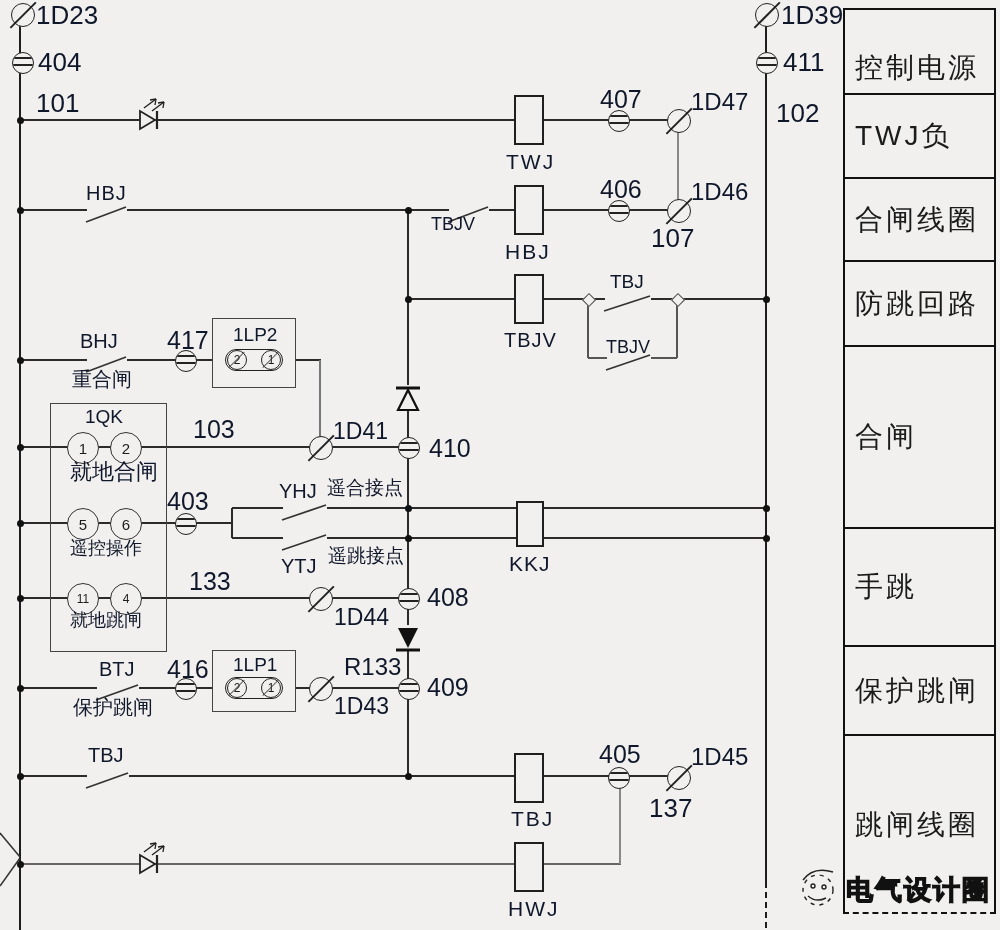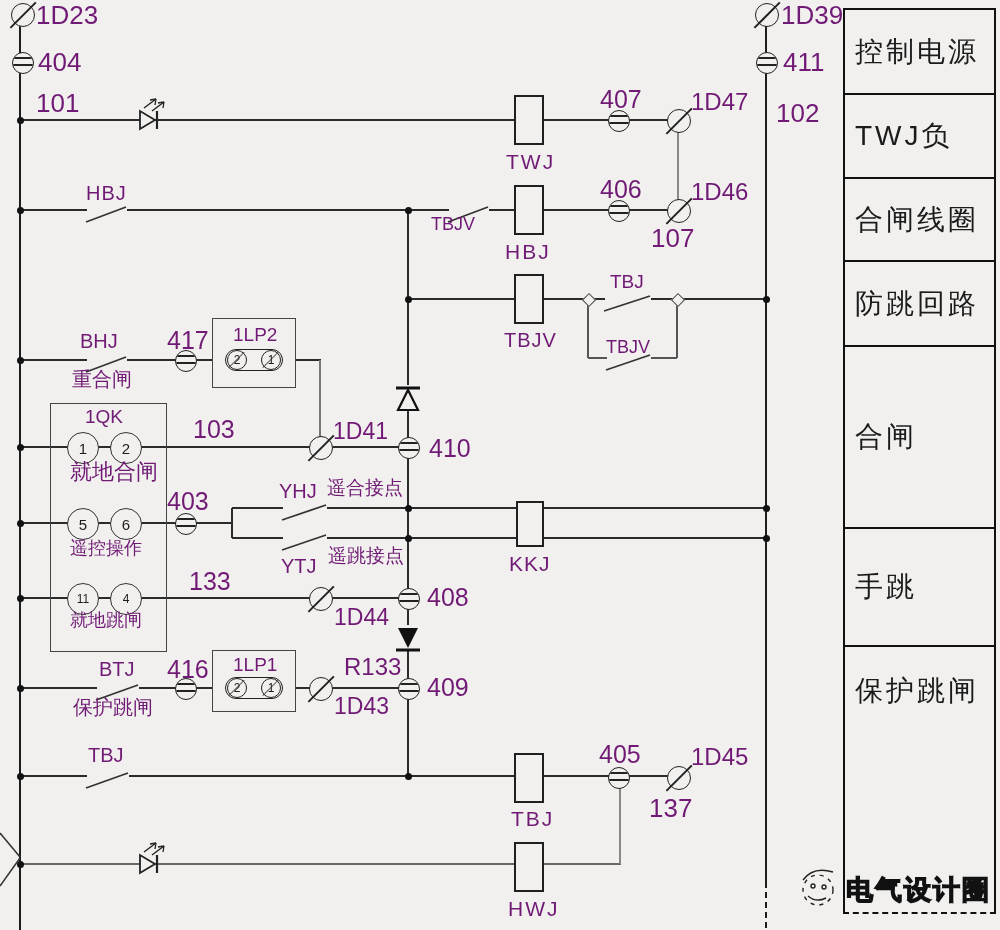--- a/index.html
+++ b/index.html
@@ -1,19 +1,19 @@
 <!DOCTYPE html>
 <html><head>
 <meta charset="utf-8">
 <style>
   html,body{margin:0;padding:0;background:#e8e7e5;}
   #cv{position:relative;width:1000px;height:930px;background:#f1f0ee;overflow:hidden;
       font-family:"Liberation Sans","DejaVu Sans",sans-serif;color:#1c1c1c;}
   .hline,.vline{position:absolute;background:#2b2b2b;}
-  .lbl{position:absolute;white-space:nowrap;line-height:1;color:#701a75;}
+  .lbl{position:absolute;white-space:nowrap;line-height:1;color:#0f172a;}
   .dot{position:absolute;width:7px;height:7px;background:#111;border-radius:50%;}
   .diamond{position:absolute;width:8px;height:8px;border:1.2px solid #444;background:#f1f0ee;transform:rotate(45deg);}
   .term{position:absolute;width:22px;height:22px;border:1.7px solid #222;border-radius:50%;background:#f1f0ee;}
   .term .slash{position:absolute;left:50%;top:50%;width:1.7px;height:36px;background:#222;transform:translate(-50%,-50%) rotate(45deg);}
   .tp{position:absolute;width:20px;height:20px;border:1.7px solid #222;border-radius:50%;background:#f1f0ee;overflow:hidden;}
   .tp i{position:absolute;left:0;right:0;height:1.7px;background:#222;}
   .coil{position:absolute;width:30px;height:50px;border:2.2px solid #1f1f1f;background:#f1f0ee;box-sizing:border-box;}
   .kkj{position:absolute;border:2px solid #1f1f1f;background:#f1f0ee;box-sizing:border-box;}
   .box{position:absolute;border:1.6px solid #444;box-sizing:border-box;background:transparent;}
   .qkc{position:absolute;width:30px;height:30px;border:1.6px solid #333;border-radius:50%;background:#f1f0ee;
@@ -28,40 +28,43 @@
   .lrow.sep{border-top:2px solid #111;}
   .lrow span{font-size:28px;letter-spacing:3px;color:#1b1b1b;}
   .wm{position:absolute;font-size:27px;font-weight:700;letter-spacing:2px;color:#f1f0ee;
       -webkit-text-stroke:1.3px #111;}
 </style>
 </head>
 <body>
 
 <div id="cv">
   <div class="legend" id="legend" style="left: 843px; top: 8px; width: 153px; height: 906px;">
-      <div class="lrow" style="top: 0px; height: 83px; align-items: center;">
+      <div class="lrow" style="top: 16px; height: 83px; align-items: center;">
         <span>控制电源</span>
       </div>
       <div class="lrow sep" style="top: 167px; height: 83px;">
         <span>合闸线圈</span>
       </div>
       <div class="lrow sep" style="top: 83px; height: 84px;">
         <span>TWJ负</span>
       </div>
       <div class="lrow sep" style="top: 250px; height: 85px;">
         <span>防跳回路</span>
       </div>
       <div class="lrow sep" style="top: 335px; height: 182px;">
         <span>合闸</span>
       </div>
       <div class="lrow sep" style="top: 517px; height: 118px;">
         <span>手跳</span>
       </div>
       <div class="lrow sep" style="top: 635px; height: 89px;">
         <span>保护跳闸</span>
+      </div>
+      <div class="lrow sep" style="top: 724px; height: 180px;">
+        <span>跳闸线圈</span>
       </div>
     </div>
   <span class="wm" style="left:846px;top:872px;">电气设计圈</span>
 <div class="hline" style="left: 20px; top: 119px; width: 494px; height: 2px; background: rgb(43, 43, 43);"></div>
     <div class="hline" style="left: 544px; top: 119px; width: 134px; height: 2px; background: rgb(43, 43, 43);"></div>
     <div class="hline" style="left: 20px; top: 209px; width: 494px; height: 2px; background: rgb(43, 43, 43);"></div>
     <div class="hline" style="left: 544px; top: 209px; width: 134px; height: 2px; background: rgb(43, 43, 43);"></div>
     <div class="hline" style="left: 408px; top: 298.2px; width: 106px; height: 1.6px; background: rgb(43, 43, 43);"></div>
     <div class="hline" style="left: 544px; top: 298.2px; width: 222px; height: 1.6px; background: rgb(43, 43, 43);"></div>
     <div class="hline" style="left: 588px; top: 357.35px; width: 89px; height: 1.3px; background: rgb(85, 85, 85);"></div>

